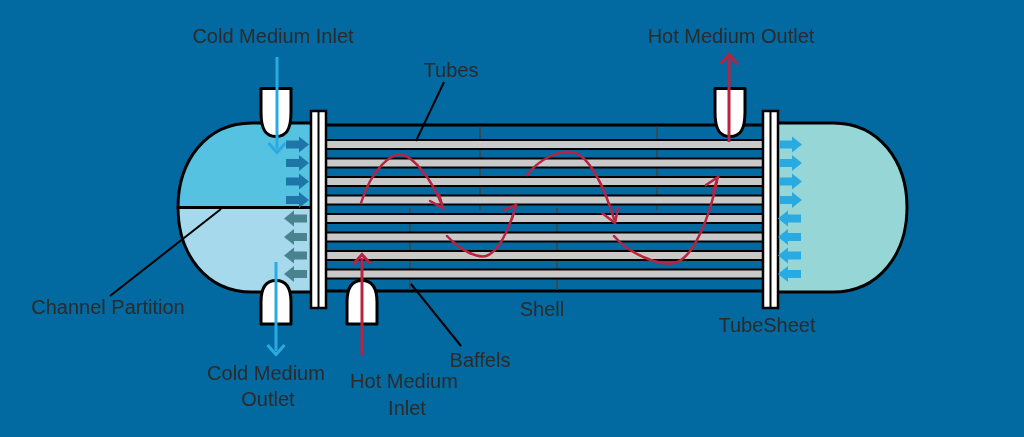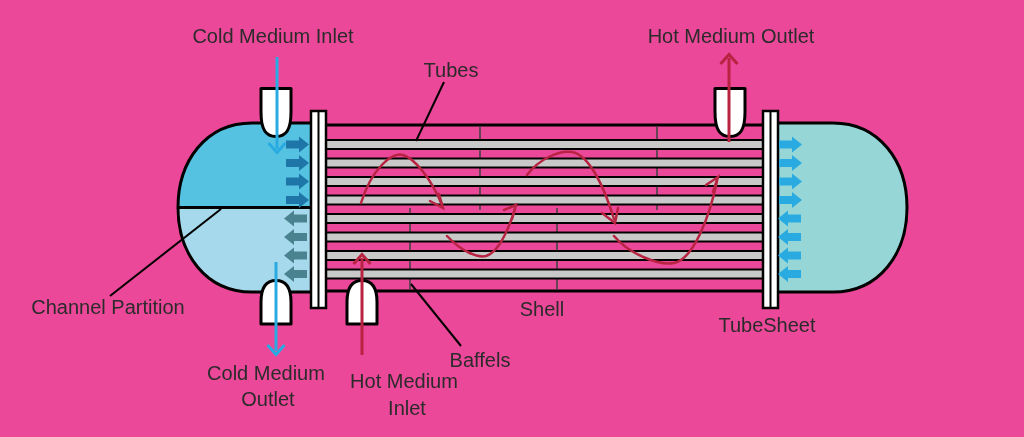--- a/index.html
+++ b/index.html
@@ -1,16 +1,16 @@
 <!DOCTYPE html>
 <html><head>
 <meta charset="utf-8">
 <style>
   html,body{margin:0;padding:0;background:#ffffff;}
-  .stage{position:relative;width:1024px;height:437px;background:#ec4899;overflow:hidden;
+  .stage{position:relative;width:1024px;height:437px;background:#0369a1;overflow:hidden;
          font-family:"Liberation Sans",sans-serif;}
   svg text{font-family:"Liberation Sans",sans-serif;font-size:20px;}
   .outline{fill:none;stroke:#000;stroke-width:3;}
   .thinline{stroke:#000;stroke-width:2;}
 </style>
 </head>
 <body>
 
 <div class="stage">
 <svg width="1024" height="437" viewBox="0 0 1024 437" xmlns="http://www.w3.org/2000/svg">

